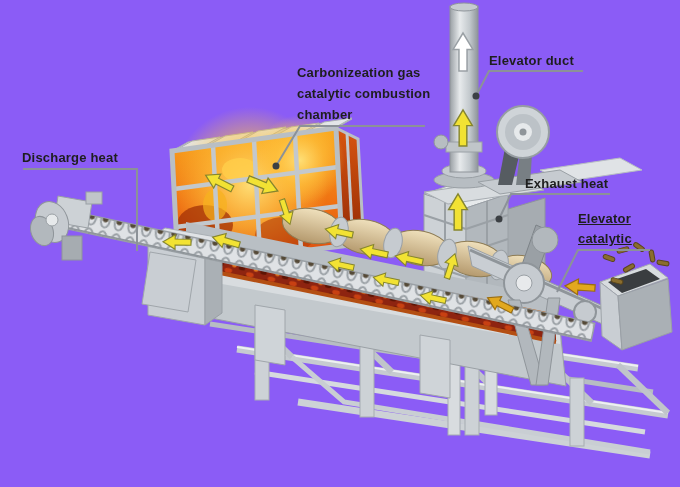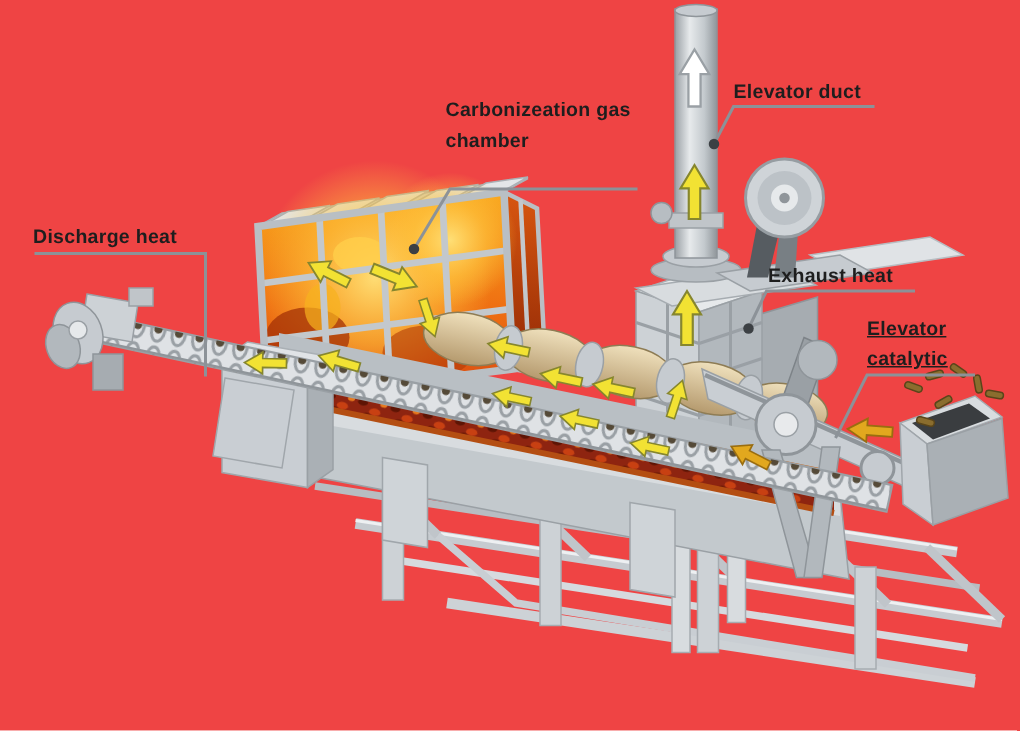--- a/index.html
+++ b/index.html
@@ -1,16 +1,16 @@
 <!DOCTYPE html>
 <html><head>
 <meta charset="utf-8">
 <style>
   html,body{margin:0;padding:0;background:#ffffff;}
-  .canvas{position:relative;width:680px;height:487px;background:#ef4444;overflow:hidden;
+  .canvas{position:relative;width:680px;height:487px;background:#8b5cf6;overflow:hidden;
           font-family:"Liberation Sans",sans-serif;}
   .canvas svg{position:absolute;left:0;top:0;}
   .label{position:absolute;font-weight:bold;font-size:13px;color:#1e1e1e;
          line-height:21px;white-space:nowrap;letter-spacing:.2px;}
   .label.two{line-height:20px;text-decoration:underline;}
 </style>
 </head>
 <body>
 
 <div class="canvas">
@@ -245,26 +245,27 @@
   </g>
   <g fill="#3c4044">
     <circle cx="276" cy="166" r="3.5"></circle>
     <circle cx="476" cy="96" r="3.5"></circle>
     <circle cx="499" cy="219" r="3.5"></circle>
   </g>
 </svg>
 
 <div class="label" style="left:297px;top:62px;">
   <div>Carbonizeation gas</div>
+  <div>catalytic combustion</div>
   <div>chamber</div>
 </div>
 
 <div class="label" style="left:489px;top:50px;">Elevator duct</div>
 
-<div class="label" style="left:512px;top:173px;text-align:center;">Exhaust heat</div>
+<div class="label" style="left:525px;top:173px;text-align:center;">Exhaust heat</div>
 
 <div class="label two" style="left:578px;top:209px;">
   <div>Elevator</div>
   <div>catalytic</div>
 </div>
 
 <div class="label" style="left:22px;top:147px;">Discharge heat</div>
 
 </div>
 

